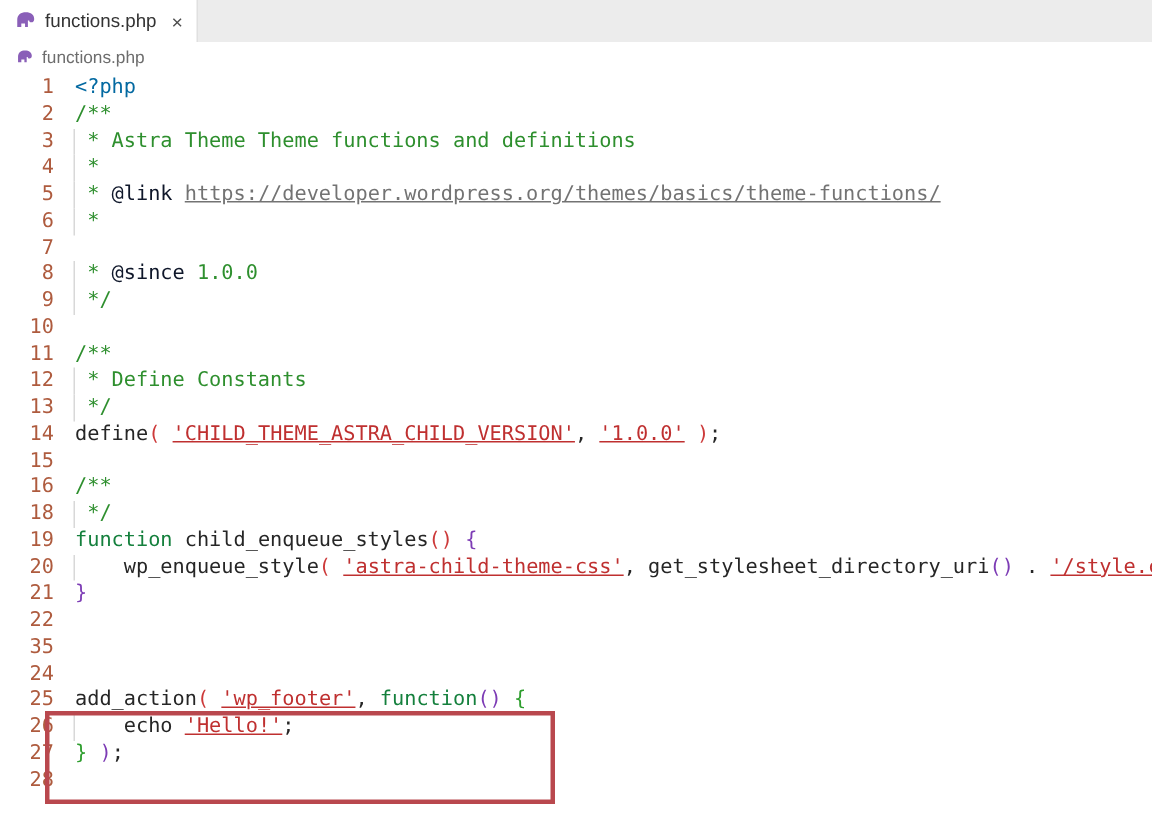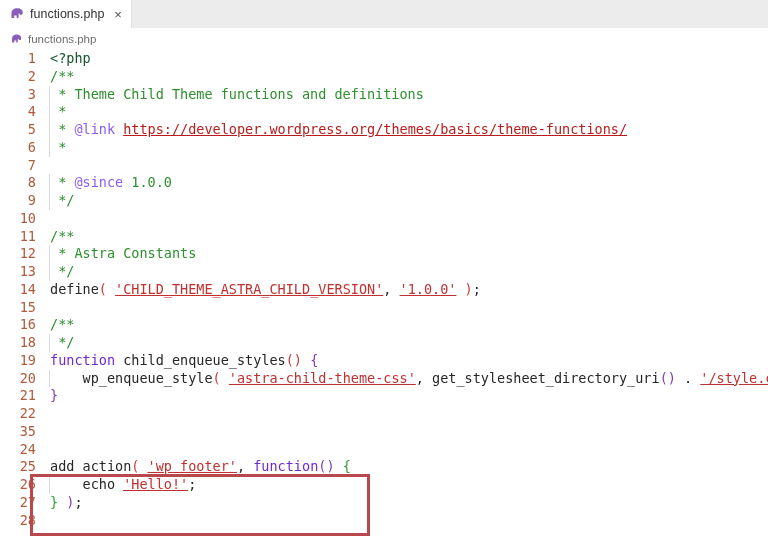--- a/index.html
+++ b/index.html
@@ -25,25 +25,25 @@
     font-size:13.5px;
   }
   .line{display:flex;height:17.75px;line-height:17.75px;}
   .ln{flex:0 0 36px;width:36px;text-align:right;color:#ae5b3e;user-select:none;}
   .ct{position:relative;padding-left:14px;white-space:pre;color:#262626;}
   .ct.guide::before{
     content:"";position:absolute;left:13px;top:0;bottom:0;
     border-left:1px solid #d8d8d8;
   }
   
-  .tk-php{color:#14532d;}
+  .tk-php{color:#0369a1;}
   .tk-cm {color:#2e8f2e;}
-  .tk-url{color:#b91c1c;text-decoration:underline;}
-  .tk-tag{color:#8b5cf6;}
-  .tk-kw {color:#6d28d9;}
+  .tk-url{color:#737373;text-decoration:underline;}
+  .tk-tag{color:#0f172a;}
+  .tk-kw {color:#15803d;}
   .tk-str{color:#bf3030;text-decoration:underline;}
   .tk-num{color:#1c8c1c;}
   .tk-id {color:#262626;}
   .tk-pn {color:#262626;}
   .tk-p1 {color:#cd3a3a;}
   .tk-p2 {color:#7d3cb5;}
   .tk-p3 {color:#2e9e2e;}
   
   .annotation{
     position:absolute;left:30px;top:474px;width:334px;height:56px;
@@ -79,21 +79,21 @@
     <div class="line">
       <span class="ln">1</span>
       <span class="ct"><span class="tk-php">&lt;?php</span></span>
     </div>
     <div class="line">
       <span class="ln">2</span>
       <span class="ct"><span class="tk-cm">/**</span></span>
     </div>
     <div class="line">
       <span class="ln">3</span>
-      <span class="ct guide"><span class="tk-cm"> * Theme Child Theme functions and definitions</span></span>
+      <span class="ct guide"><span class="tk-cm"> * Astra Theme Theme functions and definitions</span></span>
     </div>
     <div class="line">
       <span class="ln">4</span>
       <span class="ct guide"><span class="tk-cm"> *</span></span>
     </div>
     <div class="line">
       <span class="ln">5</span>
       <span class="ct guide"><span class="tk-cm"> * </span><span class="tk-tag">@link</span><span class="tk-cm"> </span><span class="tk-url">https://developer.wordpress.org/themes/basics/theme-functions/</span></span>
     </div>
     <div class="line">
@@ -114,21 +114,21 @@
     <div class="line">
       <span class="ln">10</span>
       <span class="ct"></span>
     </div>
     <div class="line">
       <span class="ln">11</span>
       <span class="ct"><span class="tk-cm">/**</span></span>
     </div>
     <div class="line">
       <span class="ln">12</span>
-      <span class="ct guide"><span class="tk-cm"> * Astra Constants</span></span>
+      <span class="ct guide"><span class="tk-cm"> * Define Constants</span></span>
     </div>
     <div class="line">
       <span class="ln">13</span>
       <span class="ct guide"><span class="tk-cm"> */</span></span>
     </div>
     <div class="line">
       <span class="ln">14</span>
       <span class="ct"><span class="tk-id">define</span><span class="tk-p1">(</span><span class="tk-pn"> </span><span class="tk-str">'CHILD_THEME_ASTRA_CHILD_VERSION'</span><span class="tk-pn">, </span><span class="tk-str">'1.0.0'</span><span class="tk-pn"> </span><span class="tk-p1">)</span><span class="tk-pn">;</span></span>
     </div>
     <div class="line">

